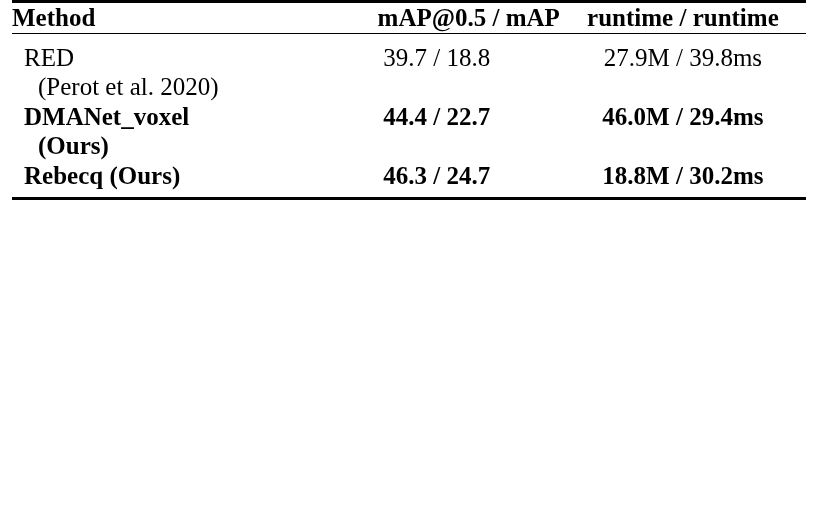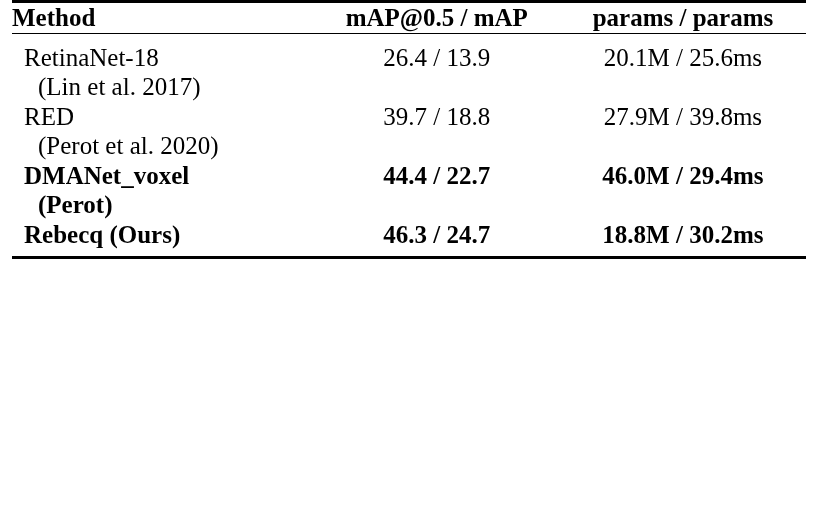--- a/index.html
+++ b/index.html
@@ -58,21 +58,21 @@
   }
   .spacer-sm td { height: 9px; font-size: 0; line-height: 0; }
   .spacer-xs td { height: 7px; font-size: 0; line-height: 0; }
   .col-method {
     width: 38%;
     text-align: left;
     padding-left: 12px;
   }
   .col-map {
     width: 31%;
-    text-align: center;
+    text-align: right;
   }
   .col-params {
     width: 31%;
     text-align: center;
   }
   tbody td.col-method {
     text-align: left;
     padding-left: 12px;
   }
   tbody td.col-map, tbody td.col-params {
@@ -101,54 +101,46 @@
 
 <div class="table-wrap">
   <table class="results">
     <tbody>
       <tr class="rule-top">
         <td colspan="3"></td>
       </tr>
       <tr>
         <th class="col-method">Method</th>
         <th class="col-map">mAP@0.5 / mAP</th>
-        <th class="col-params">params / params</th>
+        <th class="col-params">runtime / runtime</th>
       </tr>
       <tr class="rule-mid">
         <td colspan="3"></td>
       </tr>
       <tr class="spacer-sm">
           <td colspan="3"></td>
         </tr>
 
-      <tr>
-        <td class="col-method">
-          <span class="entry-main">RetinaNet-18</span>
-          <span class="entry-sub">(Lin et al. 2017)</span>
-        </td>
-        <td class="col-map">26.4 / 13.9</td>
-        <td class="col-params">20.1M / 25.6ms</td>
-      </tr>
 
 
 
 
       <tr>
         <td class="col-method row-cell-pad">
           <span class="entry-main">RED</span>
           <span class="entry-sub">(Perot et al. 2020)</span>
         </td>
         <td class="col-map row-cell-pad">39.7 / 18.8</td>
         <td class="col-params row-cell-pad">27.9M / 39.8ms</td>
       </tr>
 
       <tr class="bold-row">
         <td class="col-method row-cell-pad">
           <span class="entry-main">DMANet_voxel</span>
-          <span class="entry-sub">(Perot)</span>
+          <span class="entry-sub">(Ours)</span>
         </td>
         <td class="col-map row-cell-pad">44.4 / 22.7</td>
         <td class="col-params row-cell-pad">46.0M / 29.4ms</td>
       </tr>
 
       <tr class="bold-row">
         <td class="col-method row-cell-pad">
           <span class="entry-main">Rebecq (Ours)</span>
         </td>
         <td class="col-map row-cell-pad">46.3 / 24.7</td>

